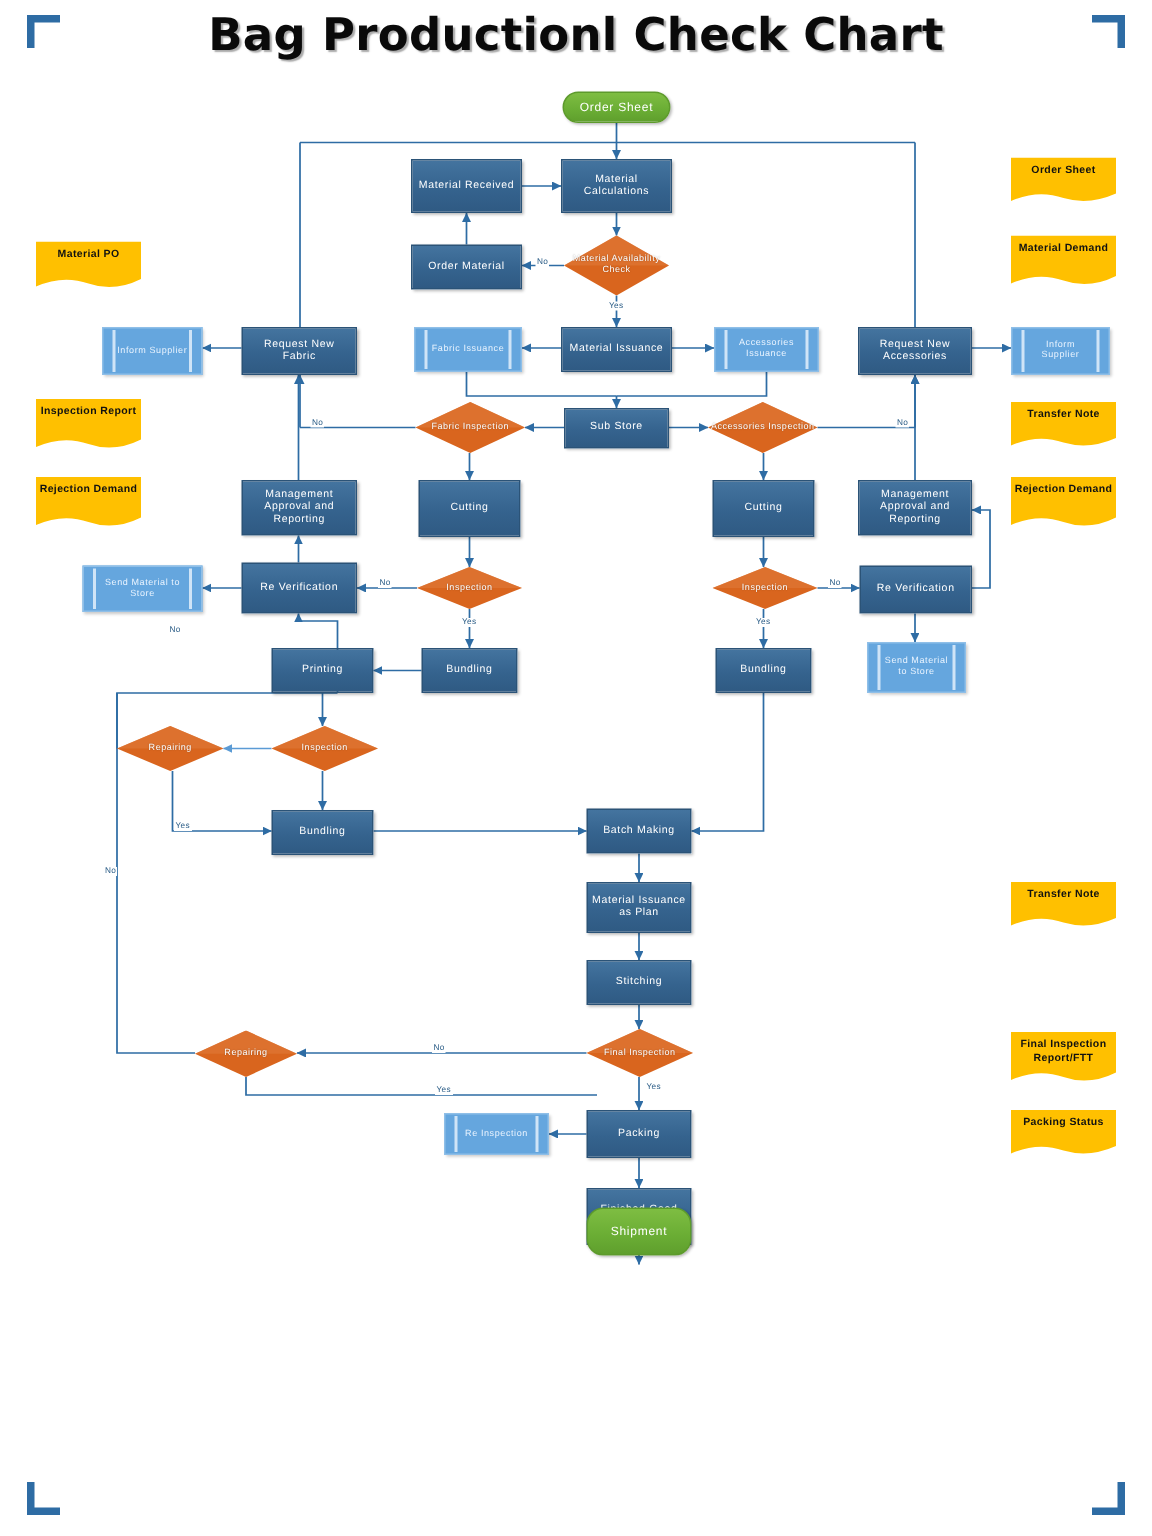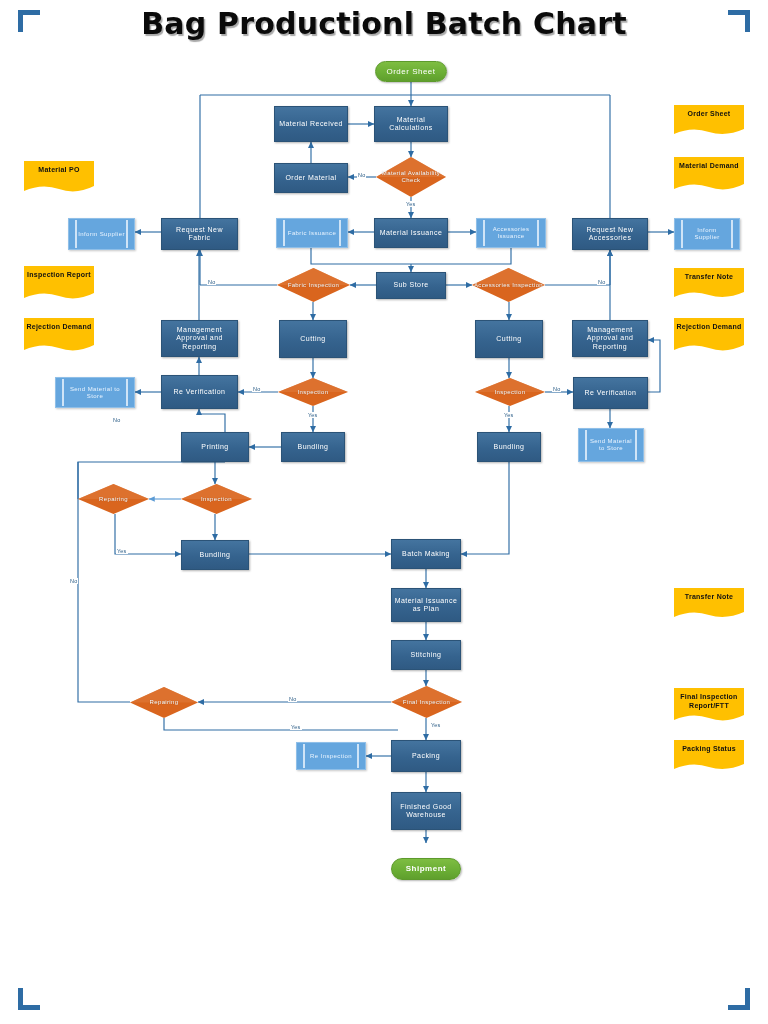--- a/index.html
+++ b/index.html
@@ -99,21 +99,21 @@
     </div>
   <div class="corner c-bl">
       <i class="h"></i>
       <i class="v"></i>
     </div>
   <div class="corner c-br">
       <i class="h"></i>
       <i class="v"></i>
     </div>
 
-  <div id="title">Bag Productionl Batch Chart</div>
+  <div id="title">Bag Productionl Check Chart</div>
 
   <svg id="wires" viewBox="0 0 768 1024">
     <defs>
       <marker id="ah" markerWidth="7" markerHeight="7" refX="5.2" refY="2.6" orient="auto">
         <path d="M0,0 L5.4,2.6 L0,5.2 z" fill="#2e6ca4"></path>
       </marker>
       <marker id="ahl" markerWidth="7" markerHeight="7" refX="5.2" refY="2.6" orient="auto">
         <path d="M0,0 L5.4,2.6 L0,5.2 z" fill="#5b9bd5"></path>
       </marker>
     </defs>
@@ -429,21 +429,21 @@
   </div>
 
   <div class="node proc" style="left:391px;top:740px;width:70px;height:32px;">
     <span>Packing</span>
   </div>
 
   <div class="node proc" style="left:391px;top:792px;width:70px;height:38px;">
     <span>Finished Good Warehouse</span>
   </div>
 
-  <div class="node term" style="left:391px;top:858px;width:70px;height:22px;font-weight:bold;">
+  <div class="node term" style="left:391px;top:805px;width:70px;height:32px;">
     <span>Shipment</span>
   </div>
 
   <div class="note" style="left:24px;top:161px;width:70px;height:34px;">
     <svg width="70" height="34" viewBox="0 0 70 34">
       <path d="M0,0 H70 V25 Q52,34 35,28 Q18,22 0,30 Z" fill="#FFC000"></path>
     </svg>
     <span class="lbl">Material PO</span>
   </div>
   <div class="note" style="left:24px;top:266px;width:70px;height:36px;">

